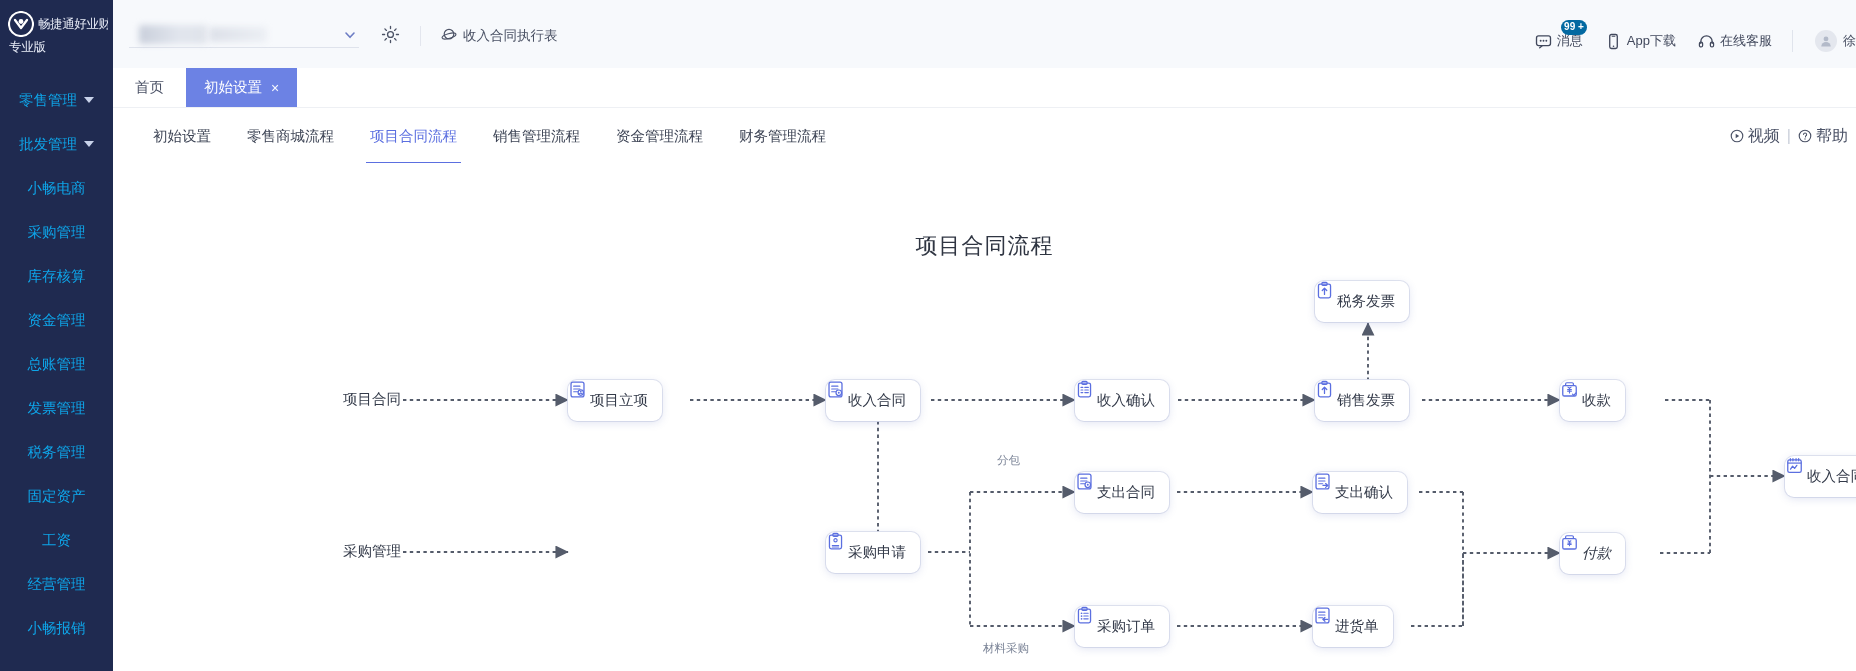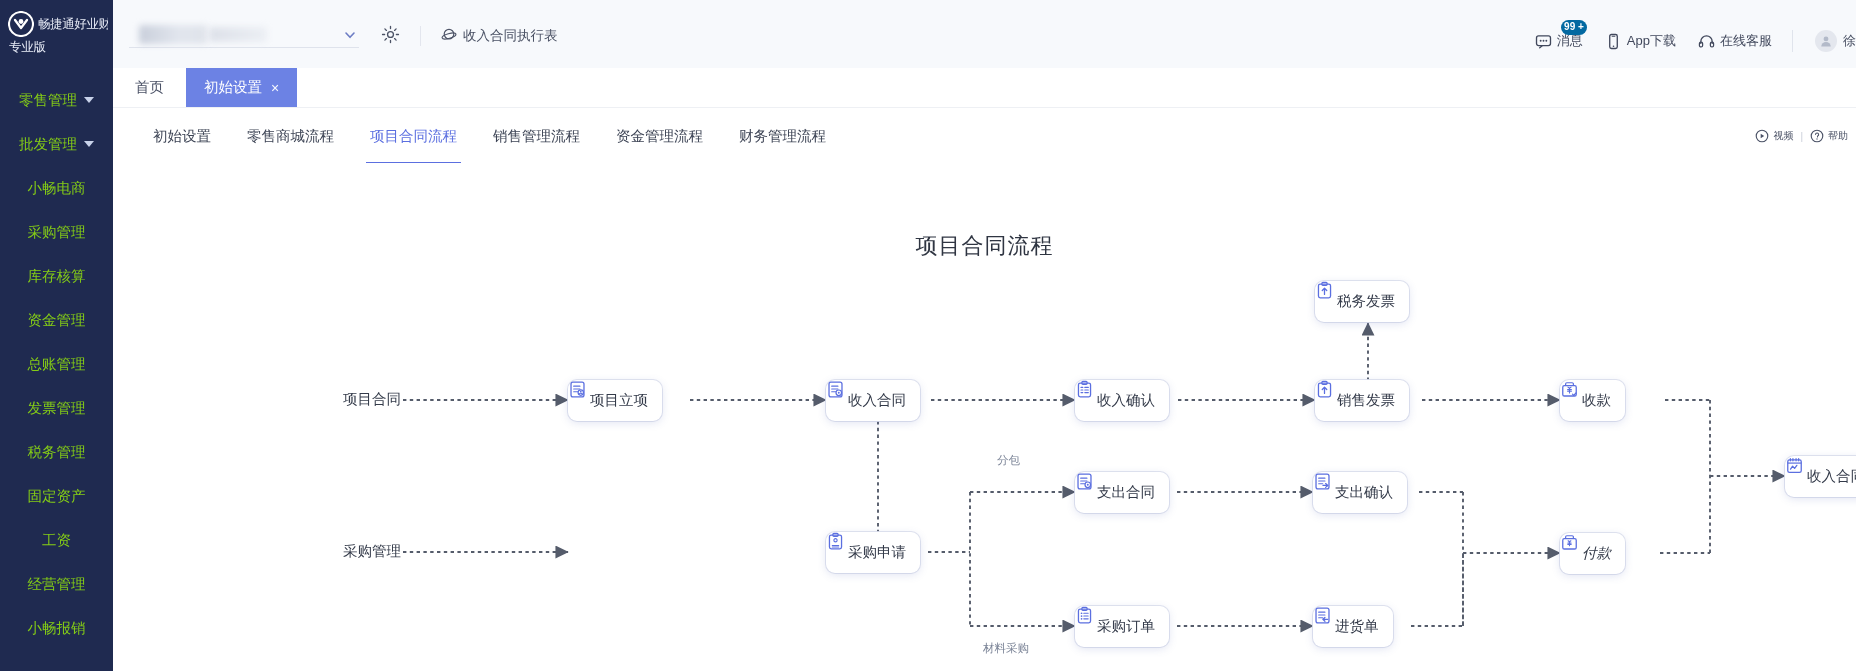--- a/index.html
+++ b/index.html
@@ -27,21 +27,21 @@
     color: #e8ecf7; font-size: 12.5px; letter-spacing: -0.4px;
     margin-left: 4px; white-space: nowrap; overflow: hidden; width: 70px;
   }
   .logo-sub {
     color: #e8ecf7; font-size: 12.5px; padding-left: 9px; margin-top: 2px;
     letter-spacing: -0.3px;
   }
   .menu { padding-top: 10px; }
   .menu-item {
     height: 44px; display: flex; align-items: center; justify-content: center;
-    color: #84cc16; font-size: 14.5px; cursor: pointer; position: relative;
+    color: #0ea5e9; font-size: 14.5px; cursor: pointer; position: relative;
     letter-spacing: 0px;
   }
   .caret {
     margin-left: 7px; width: 0; height: 0;
     border-left: 5px solid transparent; border-right: 5px solid transparent;
     border-top: 6px solid #c8d2ea;
   }
 
   
   .header {
@@ -116,21 +116,21 @@
     font-size: 14.5px; color:#3d4455; padding: 0 18px; height:56px;
     display:flex; align-items:center; cursor:pointer; position:relative;
   }
   .subtab.active { color:#5b6fe0; }
   .subtab.active:after {
     content:""; position:absolute; left:14px; right:14px; bottom:0;
     height:2px; background:#5b6fe0;
   }
   .subbar-right {
     position:absolute; right: 8px; top: 0; height:56px;
-    display:flex; align-items:center; font-size:10px; color:#4b5266;
+    display:flex; align-items:center; font-size:16px; color:#4b5266;
   }
   .sr-item { display:flex; align-items:center; cursor:pointer; }
   .sr-item .gl { margin-right:4px; display:flex; }
   .sr-sep { margin: 0 7px; color:#c9ced9; }
 
   
   .canvas {
     position:absolute; left:113px; top:163px; right:0; bottom:0;
     background:#fff; overflow:hidden;
   }

